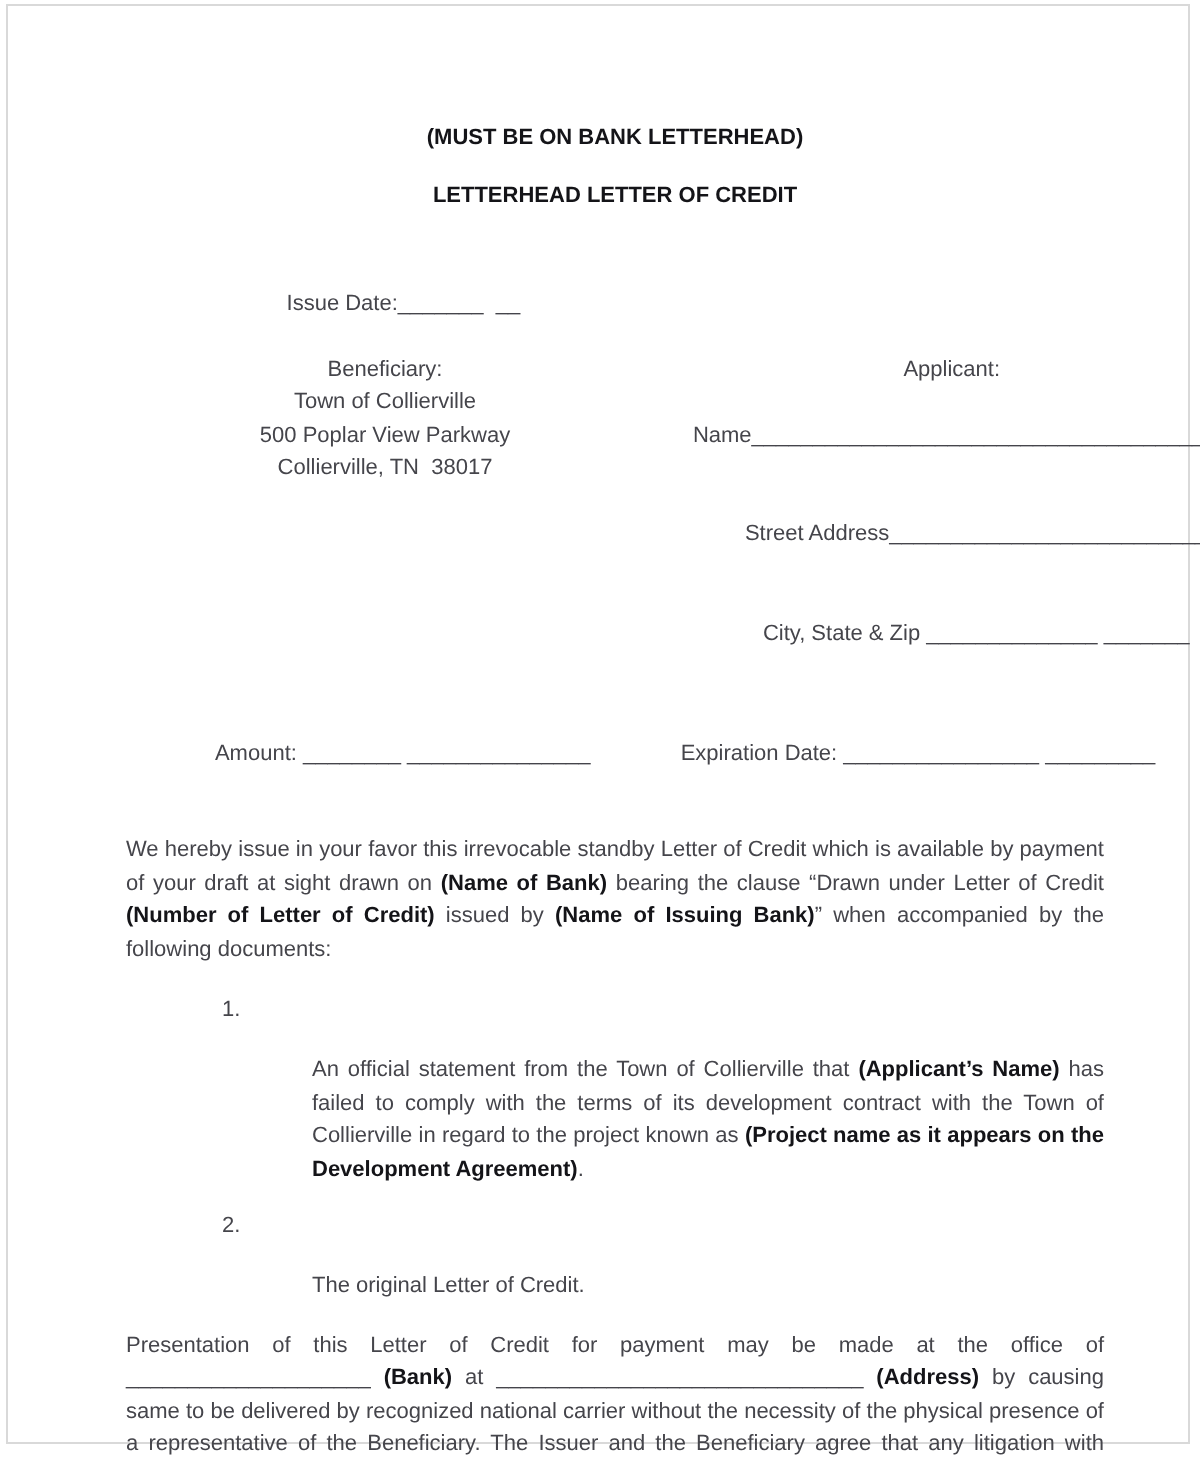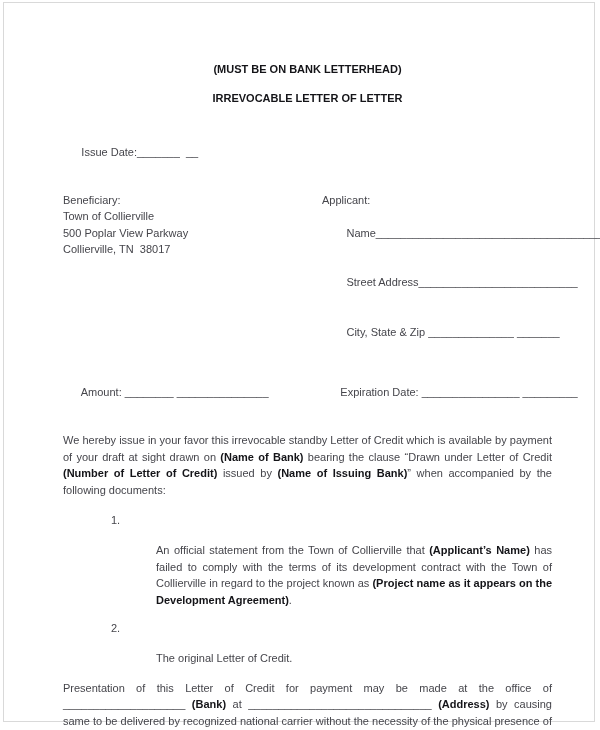--- a/index.html
+++ b/index.html
@@ -20,42 +20,42 @@
     border:1px solid var(--frame);pointer-events:none;
   }
   .content{
     position:absolute;left:63px;top:0;width:489px;padding-top:61px;
     color:var(--text);font-size:11px;line-height:16.5px;
   }
   .center{text-align:center;}
   .bold{font-weight:bold;color:var(--bold);}
   b{font-weight:bold;color:var(--bold);}
   .h2{margin-top:12px;}
-  .grid2{display:grid;grid-template-columns:259px 1fr;}
+  .grid2{display:grid;grid-template-columns:259px 1fr;text-align:center;}
   .row-issue{margin-top:21px;}
-  .row-parties{margin-top:15px;}
+  .row-parties{}
   .row-amount{margin-top:11px;}
   .field-line{white-space:pre;}
   .just{text-align:justify;margin-top:30px;}
   .para1{margin-top:15px;}
   .list-item{display:flex;margin-top:14px;}
   .list-item .num{width:45px;margin-left:48px;flex:none;}
   .list-item .li-text{flex:1;}
   .item2{margin-top:12px;}
   .para2{margin-top:13px;}
 </style>
 </head>
 <body>
 
 <div class="frame"></div>
 
 <div class="content">
 
   <div class="center bold">(MUST BE ON BANK LETTERHEAD)</div>
-  <div class="center bold h2">IRREVOCABLE LETTER OF LETTER</div>
+  <div class="center bold h2">LETTERHEAD LETTER OF CREDIT</div>
 
   <div class="grid2 row-issue">
     <div class="field-line">
       <span>Issue Date:</span><span>_______  __</span>
     </div>
   </div>
 
   <div class="grid2 row-parties">
     <div>
       <div class="field-line">Beneficiary:</div>

